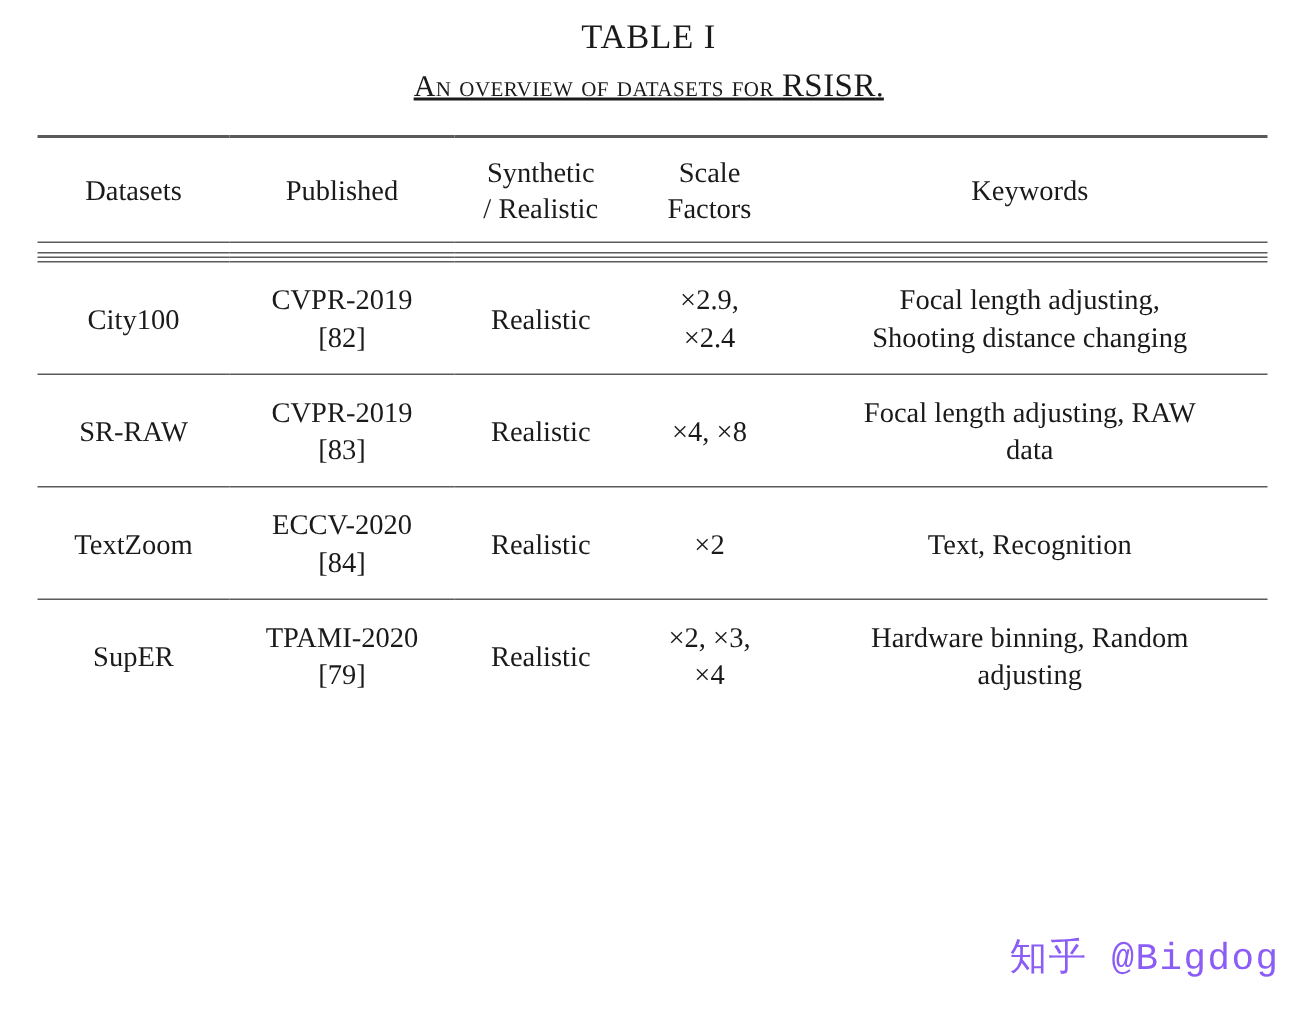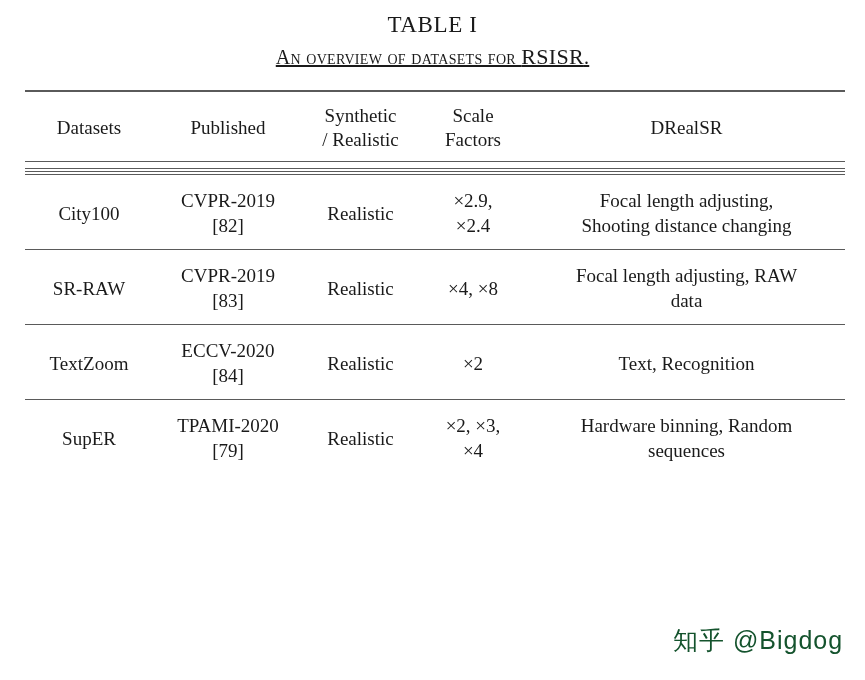--- a/index.html
+++ b/index.html
@@ -115,22 +115,22 @@
 
   .cell-2line { display: block; }
 
   
   .watermark {
     position: absolute;
     left: 673px;
     top: 625px;
     font-size: 25px;
     line-height: 30px;
-    color: #14532d;
-    font-family: Liberation Sans, sans-serif;
+    color: #8b5cf6;
+    font-family: Liberation Mono, monospace;
     letter-spacing: 1px;
     white-space: nowrap;
     pointer-events: none;
     user-select: none;
   }
 </style>
 </head>
 <body>
 
 <div class="page">
@@ -158,21 +158,21 @@
           <th>Datasets</th>
           <th>Published</th>
           <th>
             <span class="cell-2line">Synthetic</span>
             <span class="cell-2line">/ Realistic</span>
           </th>
           <th>
             <span class="cell-2line">Scale</span>
             <span class="cell-2line">Factors</span>
           </th>
-          <th>DRealSR</th>
+          <th>Keywords</th>
         </tr>
 
         <tr class="rule-double">
             <td colspan="5"></td>
           </tr>
 
         <tr class="rule-single">
             <td colspan="5"></td>
           </tr>
 
@@ -250,21 +250,21 @@
             <span class="cell-2line">TPAMI-2020</span>
             <span class="cell-2line">[79]</span>
           </td>
           <td>Realistic</td>
           <td class="tall2">
             <span class="cell-2line">×2, ×3,</span>
             <span class="cell-2line">×4</span>
           </td>
           <td>
             <span class="cell-2line">Hardware binning, Random</span>
-            <span class="cell-2line">sequences</span>
+            <span class="cell-2line">adjusting</span>
           </td>
         </tr>
 
       </tbody>
     </table>
   </div>
 
   <div class="watermark">知乎 @Bigdog</div>
 
 </div>

